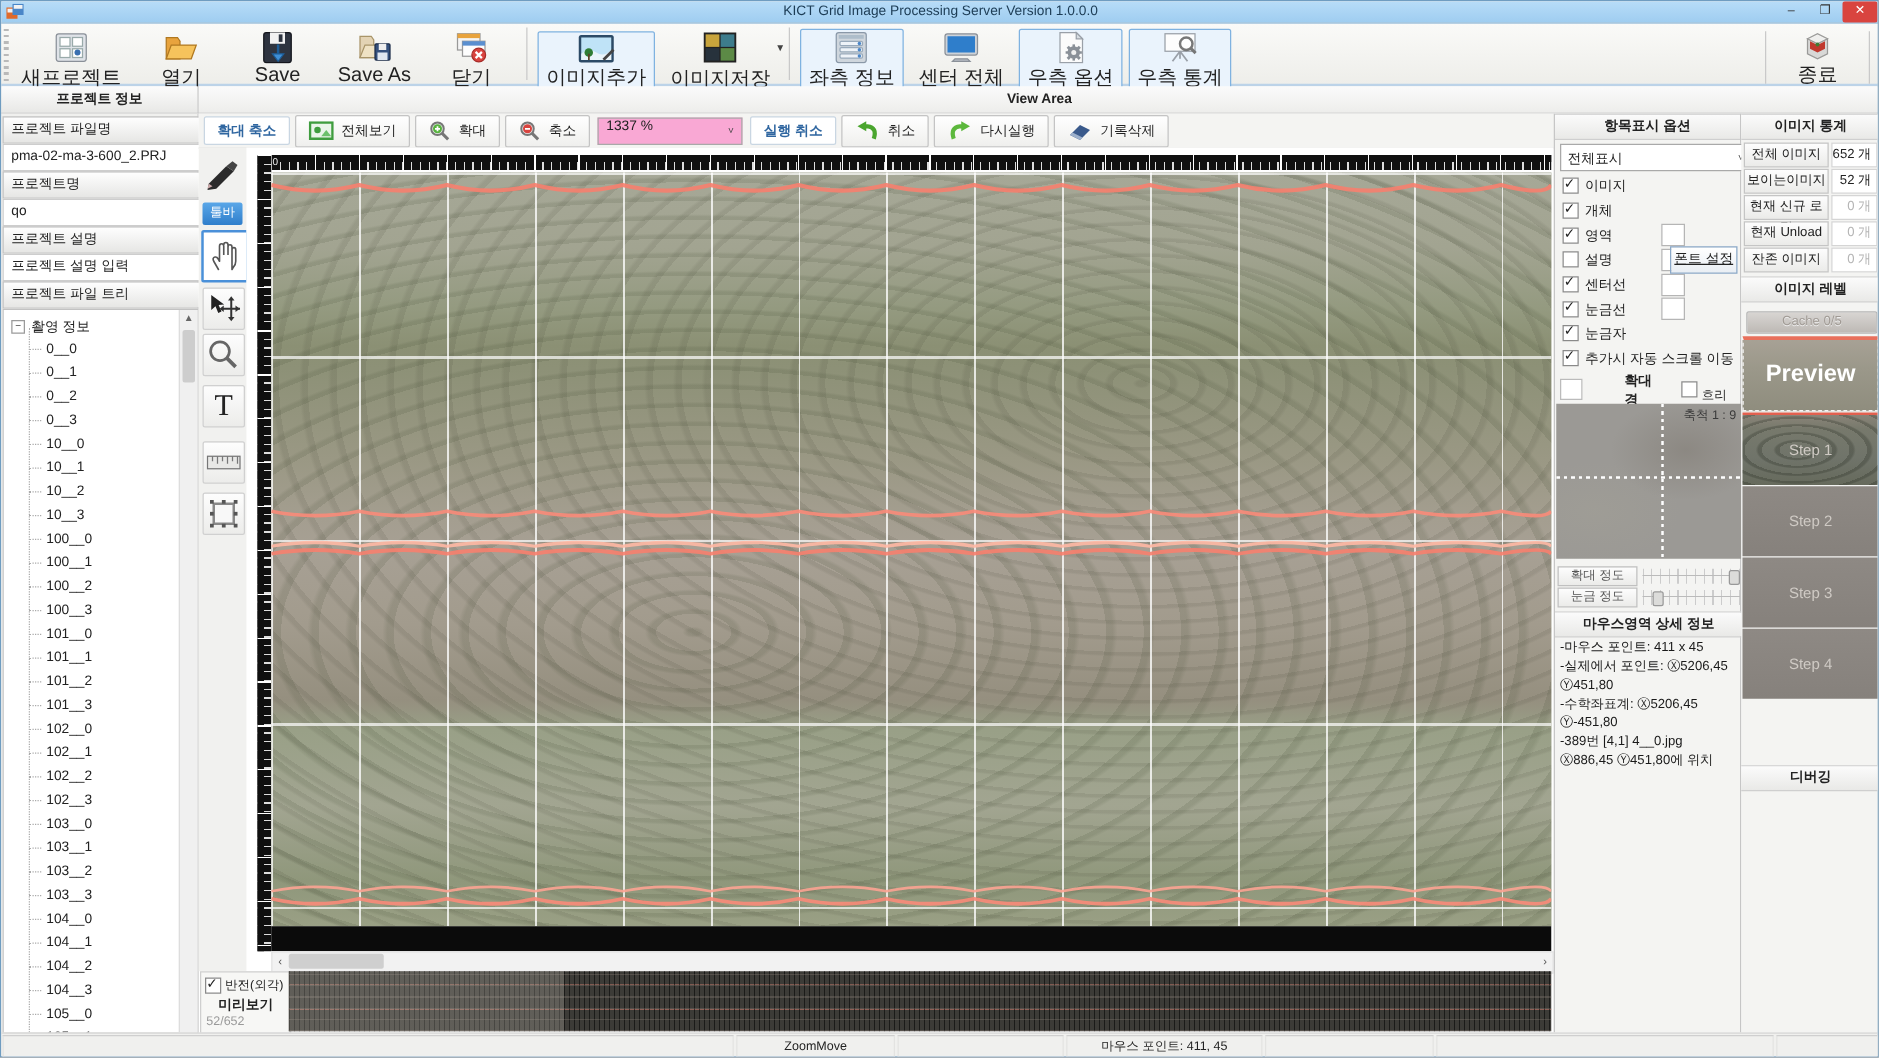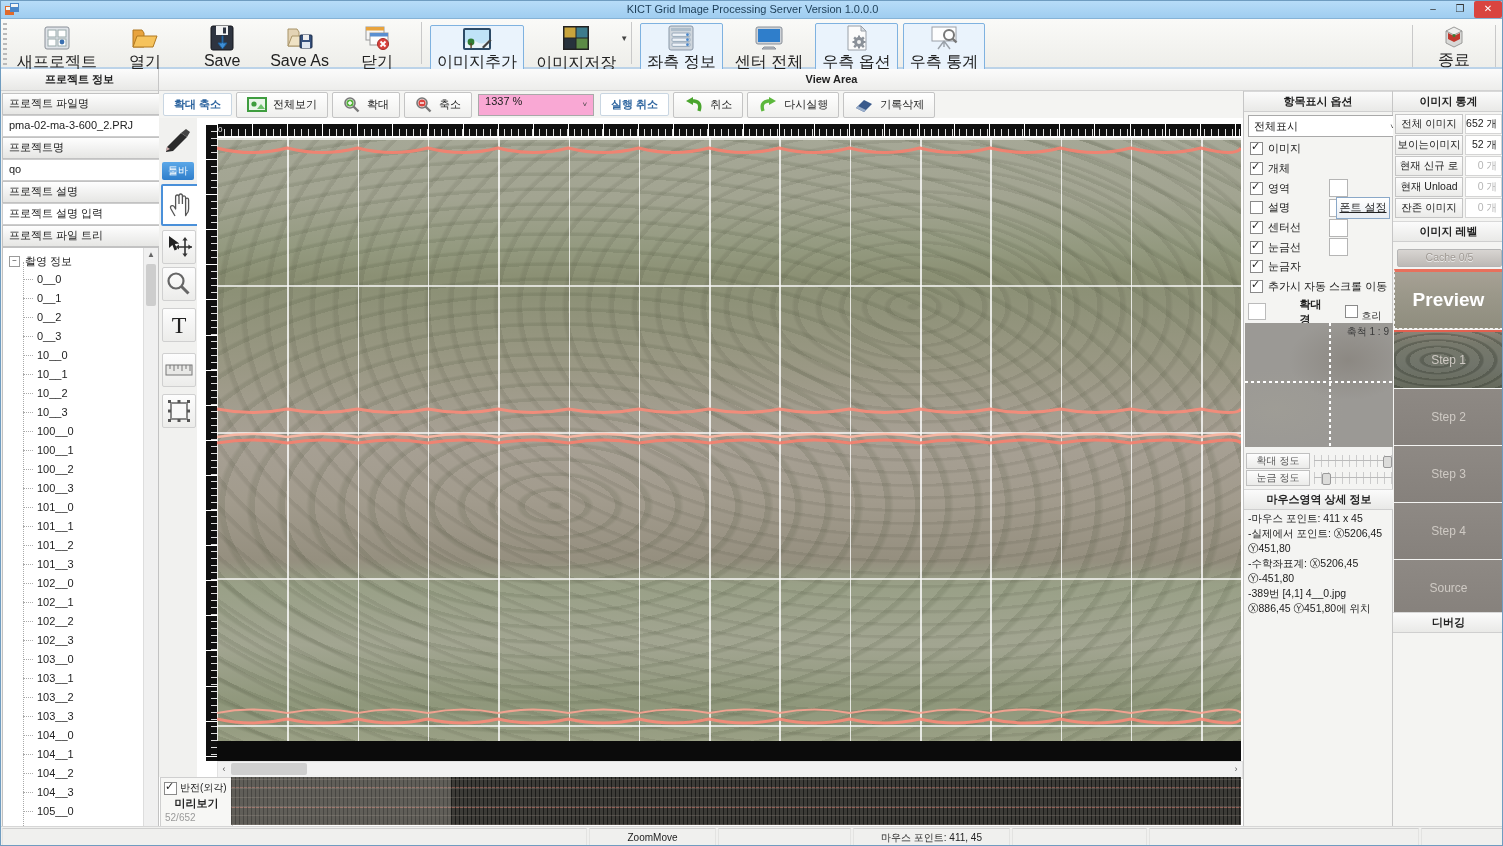--- a/index.html
+++ b/index.html
@@ -680,23 +680,20 @@
         </div>
         <div class="level gray">
           <span>Step 2</span>
         </div>
         <div class="level gray">
           <span>Step 3</span>
         </div>
         <div class="level gray">
           <span>Step 4</span>
         </div>
-        <div class="level gray">
-          <span>Source</span>
-        </div>
       </div>
     <div id="debug-head" class="phead">디버깅</div>
   </div>
 
   <div id="statusbar" class="abs">
     <div class="scell" style="width:583px;"></div>
     <div class="scell" style="width:125px;">ZoomMove</div>
     <div class="scell" style="width:131px;"></div>
     <div class="scell" style="width:155px;">마우스 포인트: 411, 45</div>
     <div class="scell" style="width:133px;"></div>

